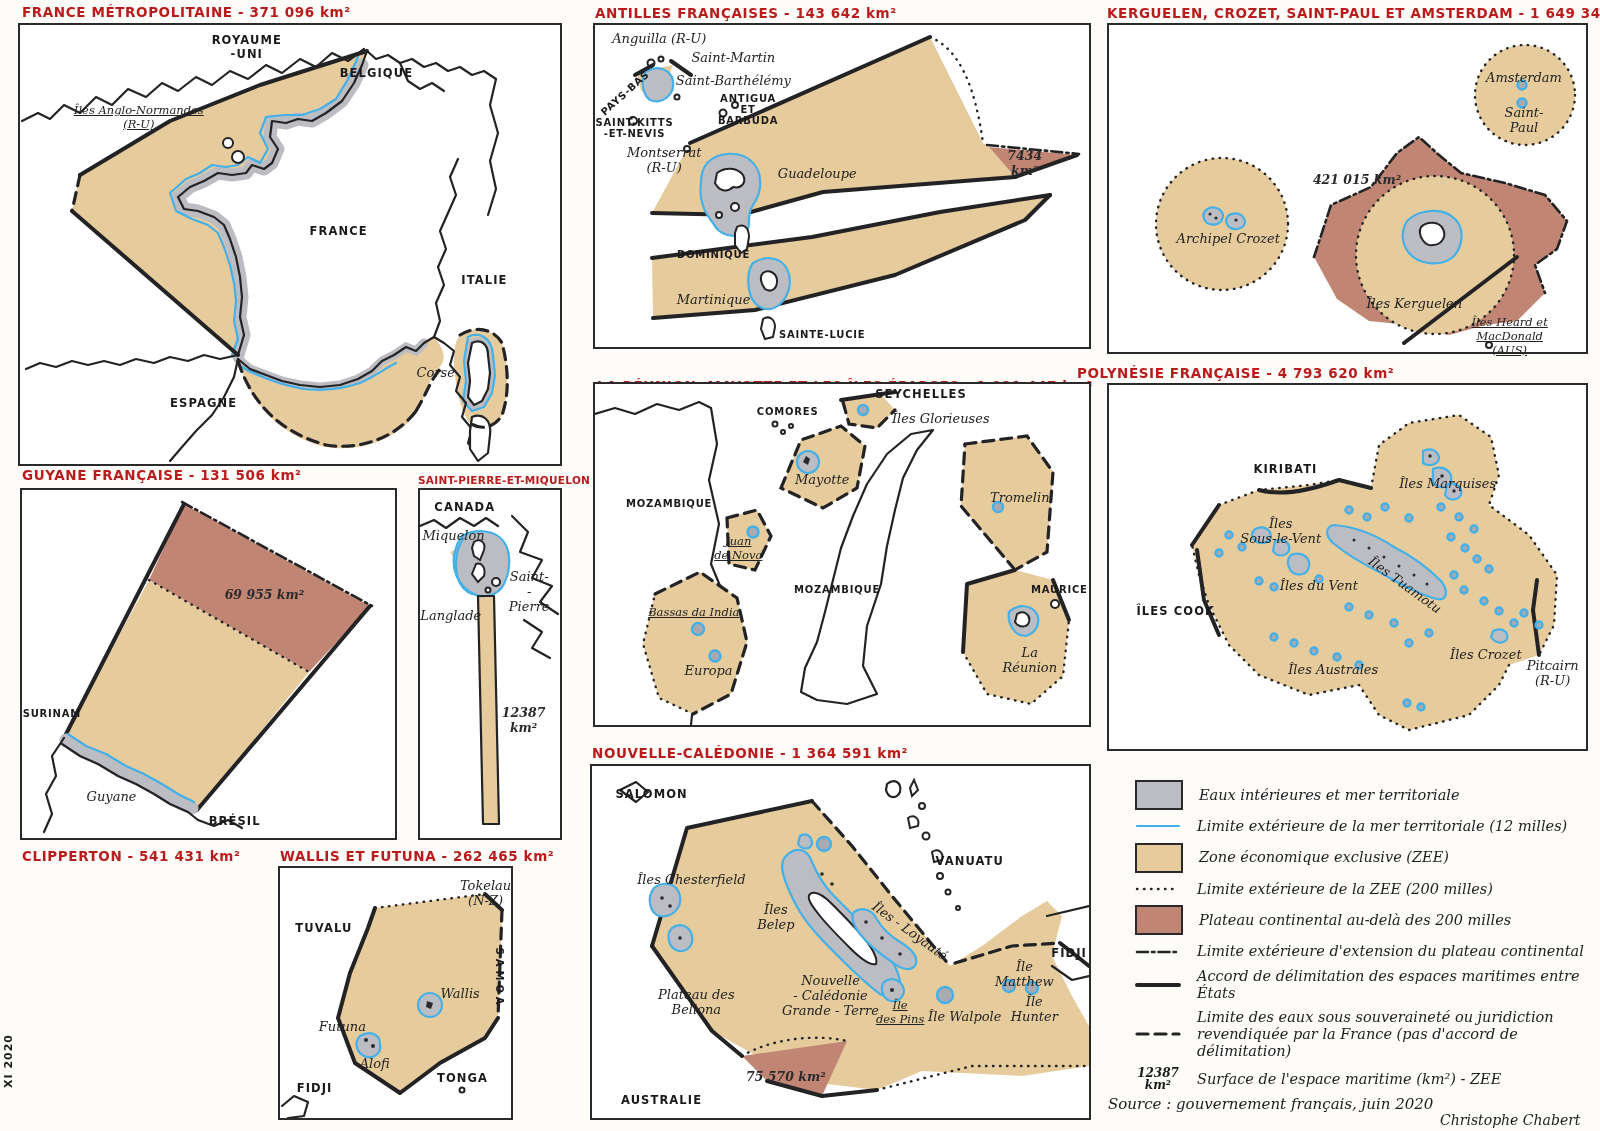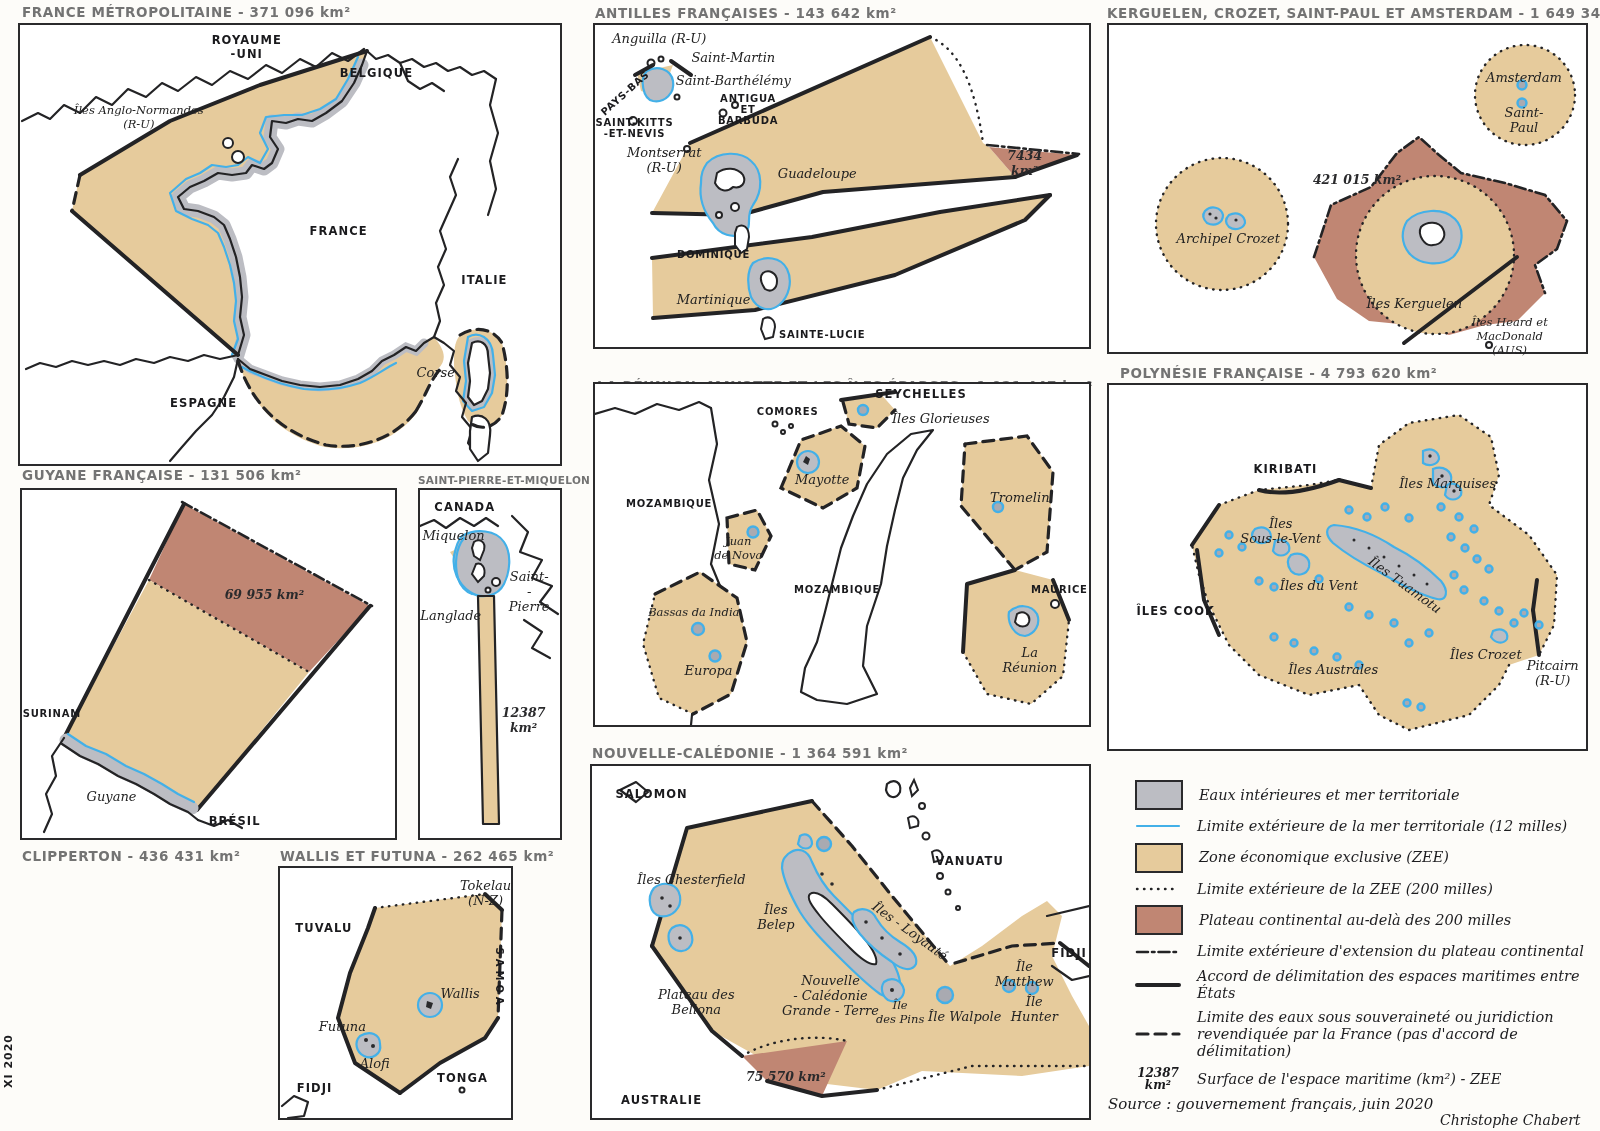--- a/index.html
+++ b/index.html
@@ -1,26 +1,26 @@
 <!DOCTYPE html>
 <html><head>
 <meta charset="utf-8">
 <style>
   html,body{margin:0;padding:0;background:#fbfaf6;}
   #canvas{position:relative;width:1600px;height:1131px;background:#fdfcf9;overflow:hidden;
           font-family:"DejaVu Sans",sans-serif;color:#1b1b1e;}
   .panel{position:absolute;border:2.5px solid #2a2a2c;background:#fff;}
-  .ptitle{position:absolute;font:700 13.5px "DejaVu Sans",sans-serif;letter-spacing:.6px;color:#737373;white-space:nowrap;}
+  .ptitle{position:absolute;font:700 13.5px "DejaVu Sans",sans-serif;letter-spacing:.6px;color:#b91c1c;white-space:nowrap;}
   .ptitle.small{font-size:10.5px;letter-spacing:.3px;}
   .panel svg{position:absolute;left:0;top:0;width:100%;height:100%;}
   .lb{position:absolute;transform:translate(-50%,-50%);white-space:pre-line;text-align:center;line-height:1.12;pointer-events:none;}
   .c{font:700 11.5px "DejaVu Sans",sans-serif;letter-spacing:1.1px;color:#1a1a1d;}
   .cs{font:700 10px "DejaVu Sans",sans-serif;letter-spacing:.8px;color:#1a1a1d;}
   .p{font:italic 13px "DejaVu Serif",serif;color:#222;}
-  .ps{font:italic 11.5px "DejaVu Serif",serif;color:#222;}
+  .ps{font:italic 11.5px "DejaVu Serif",serif;color:#222;text-decoration:underline;}
   .a{font:italic 700 12.5px "DejaVu Serif",serif;color:#2a2a2c;}
   .rot{transform:translate(-50%,-50%) rotate(-42deg);}
   .rot38{transform:translate(-50%,-50%) rotate(36deg);}
   .vert{writing-mode:vertical-rl;letter-spacing:4px;}
   
   svg .zee{fill:#e6cb9c;stroke:none;}
   svg .plat{fill:#c08673;stroke:none;}
   svg .land{fill:#ffffff;stroke:#232325;stroke-width:2.2;stroke-linejoin:round;}
   svg .coast{fill:none;stroke:#232325;stroke-width:2.2;stroke-linejoin:round;stroke-linecap:round;}
   svg .shelf{fill:none;stroke:#bcbdc3;stroke-width:13;stroke-linejoin:round;stroke-linecap:round;}
@@ -294,21 +294,21 @@
     <span class="lb p" style="left:86%;top:33%">Tromelin</span>
     <span class="lb ps" style="left:29%;top:48%">Juan
 de Nova</span>
     <span class="lb cs" style="left:49%;top:60%">MOZAMBIQUE</span>
     <span class="lb cs" style="left:94%;top:60%">MAURICE</span>
     <span class="lb ps" style="left:20%;top:67%">Bassas da India</span>
     <span class="lb p" style="left:23%;top:84%">Europa</span>
     <span class="lb p" style="left:88%;top:81%">La Réunion</span>
   </div>
 
-  <span class="ptitle" style="left:1120px;top:365px">POLYNÉSIE FRANÇAISE - 4 793 620 km²</span>
+  <span class="ptitle" style="left:1077px;top:365px">POLYNÉSIE FRANÇAISE - 4 793 620 km²</span>
   <div class="panel" style="left:1107px;top:383px;width:477px;height:364px">
     <svg viewBox="0 0 477 364">
       <path class="zee" d="M83,160 L110,120 150,105 200,100 230,95 262,103 270,60 300,38 350,30 382,52 390,90 380,120 420,150 448,190 445,240 430,270 400,280 390,300 360,330 300,345 270,330 250,300 200,310 150,290 120,260 100,220 90,190 Z"></path>
       <path class="dot" d="M262,103 L270,60 300,38 350,30 382,52 390,90 380,120 420,150 448,190 445,240 430,270"></path>
       <path class="dot" d="M110,120 L150,105 200,100 230,95"></path>
       <path class="dot" d="M400,280 390,300 360,330 300,345 270,330 250,300 200,310 150,290 120,260 100,220 90,190 83,160"></path>
       <path class="acc" d="M83,160 L110,120"></path>
       <path class="acc" d="M230,95 L262,103"></path>
       <path class="acc" d="M150,105 C175,112 205,104 230,95"></path>
       <path class="acc" d="M88,165 L95,215 110,250"></path>
@@ -381,21 +381,21 @@
 Sous-le-Vent</span>
     <span class="lb p" style="left:44%;top:55%">Îles du Vent</span>
     <span class="lb p rot38" style="left:62%;top:55%">Îles Tuamotu</span>
     <span class="lb c" style="left:14%;top:62%">ÎLES COOK</span>
     <span class="lb p" style="left:47%;top:78%">Îles Australes</span>
     <span class="lb p" style="left:79%;top:74%">Îles Crozet</span>
     <span class="lb p" style="left:93%;top:79%">Pitcairn
 (R-U)</span>
   </div>
 
-  <span class="ptitle" style="left:22px;top:848px">CLIPPERTON - 436 431 km²</span>
+  <span class="ptitle" style="left:22px;top:848px">CLIPPERTON - 541 431 km²</span>
 
   <span class="ptitle" style="left:280px;top:848px">WALLIS ET FUTUNA - 262 465 km²</span>
   <div class="panel" style="left:278px;top:866px;width:231px;height:250px">
     <svg viewBox="0 0 231 250">
       <path class="zee" d="M95,40 L205,26 222,42 218,150 205,170 160,195 120,225 75,195 58,150 70,105 88,60 Z"></path>
       <path class="dot" d="M95,40 L205,26"></path>
       <path class="acc" d="M205,26 L222,42"></path>
       <path class="dash" d="M222,42 L218,150"></path>
       <path class="acc" d="M218,150 L205,170 160,195 120,225"></path>
       <path class="acc" d="M120,225 L75,195 58,150 70,105 88,60 95,40"></path>

